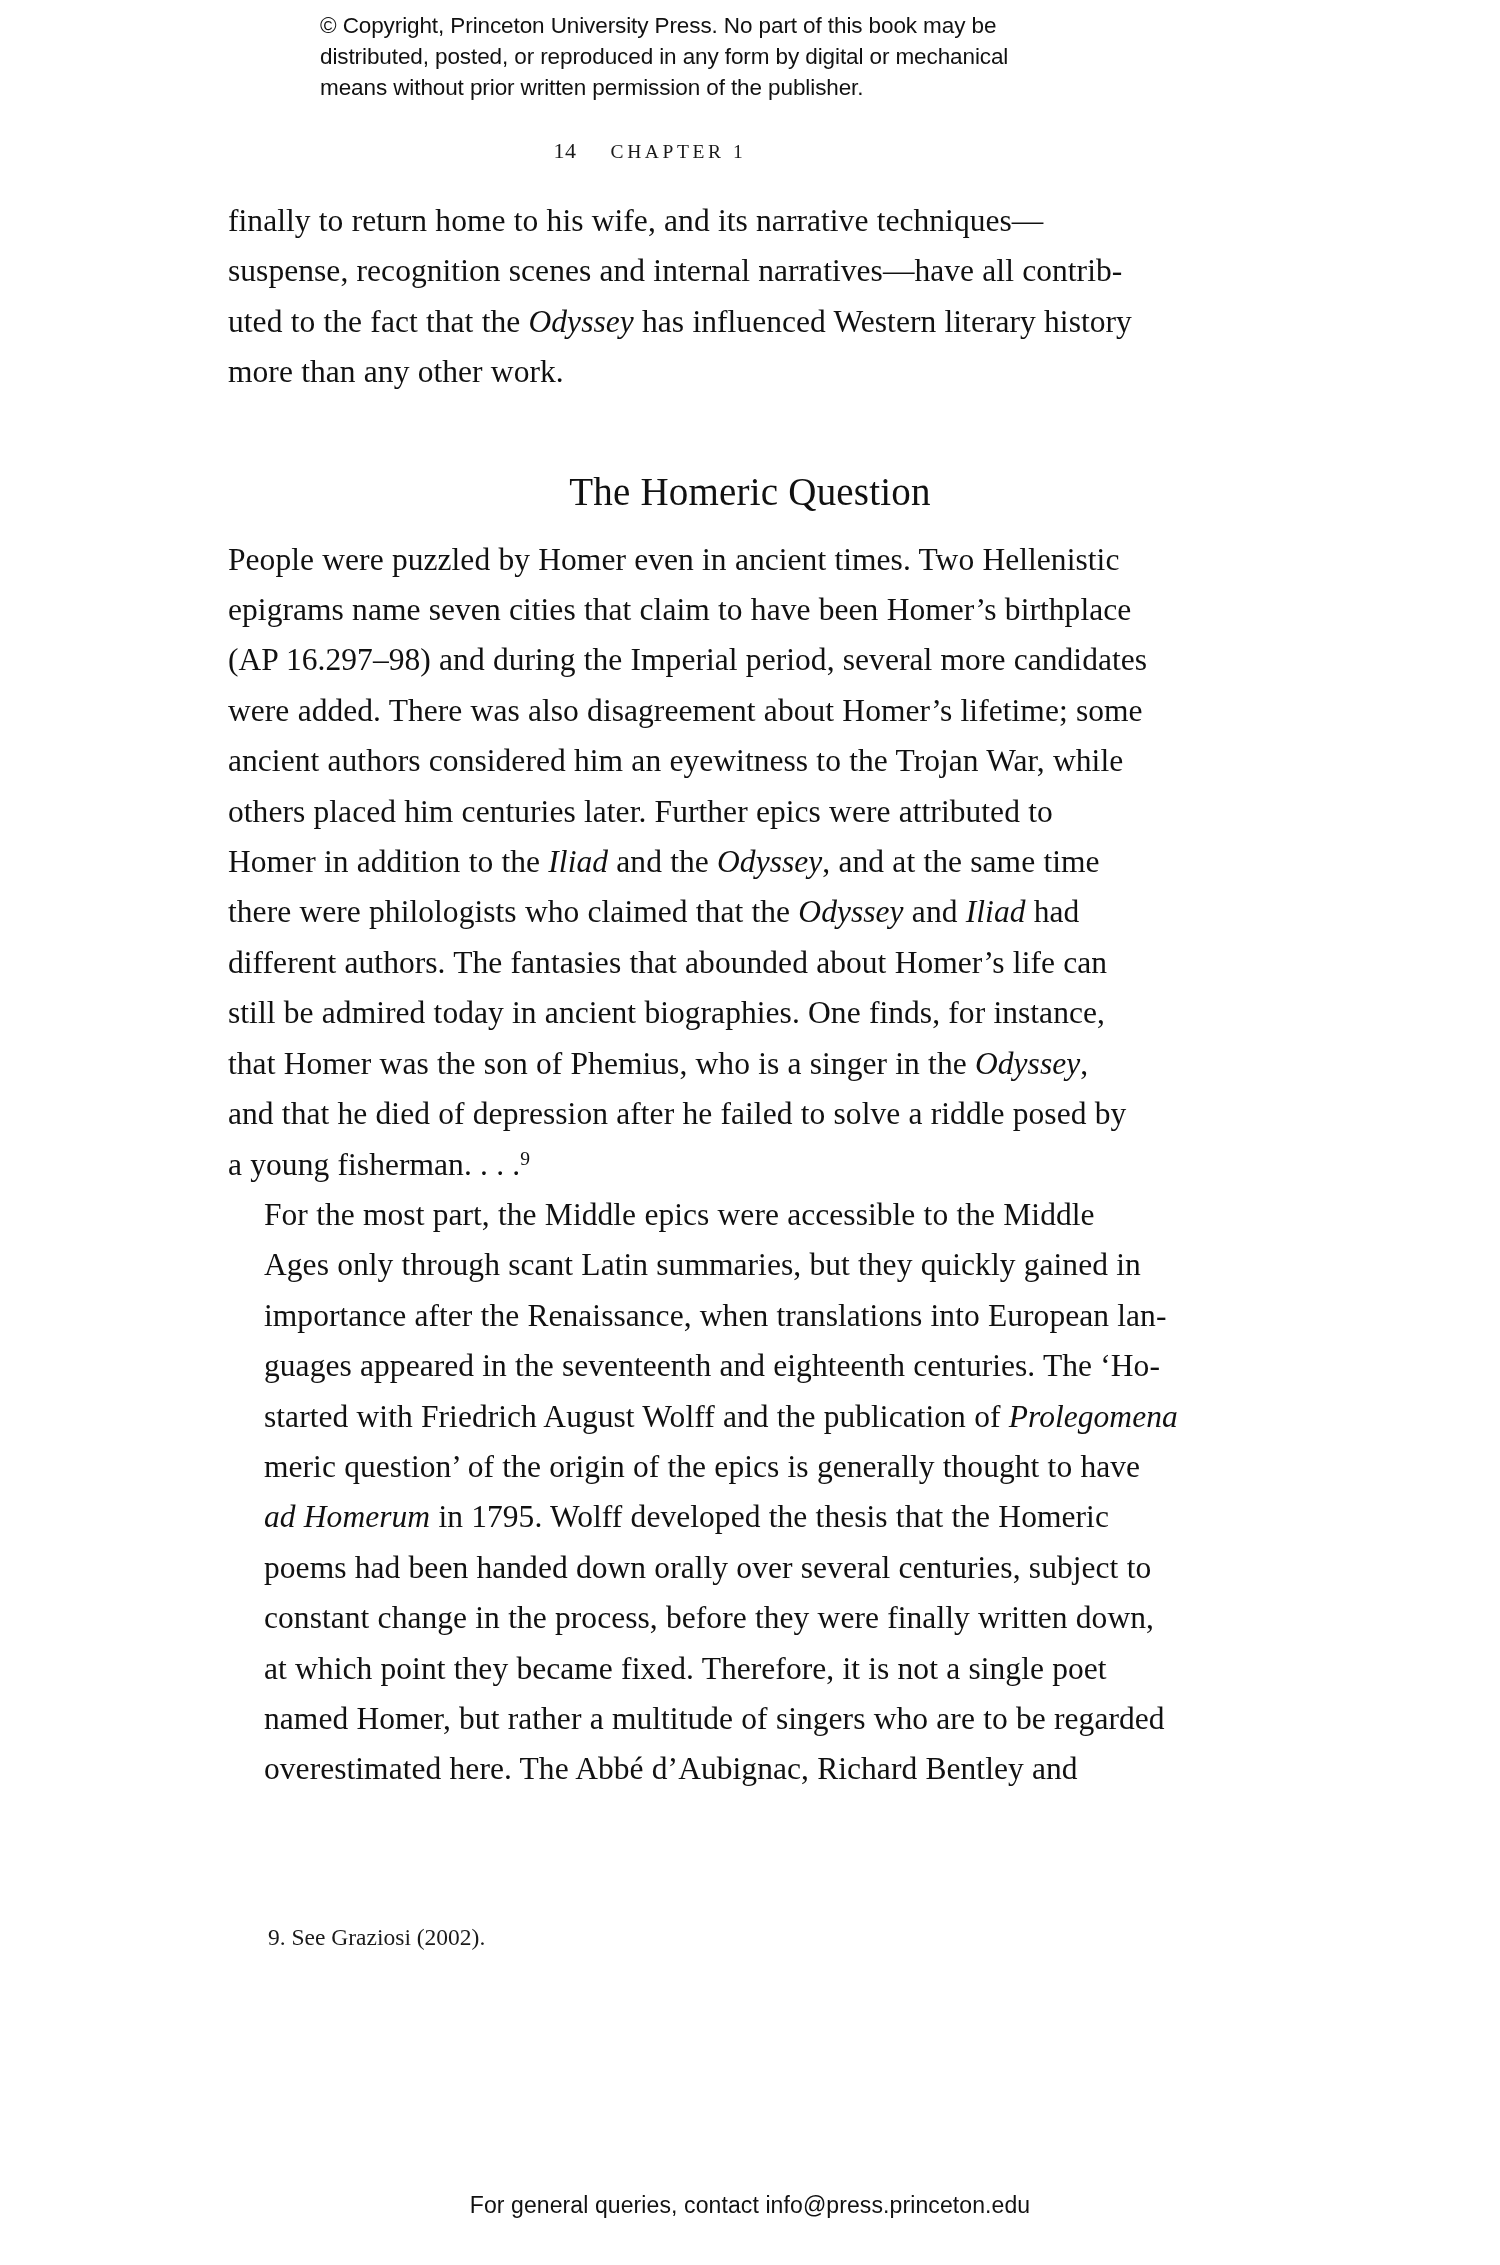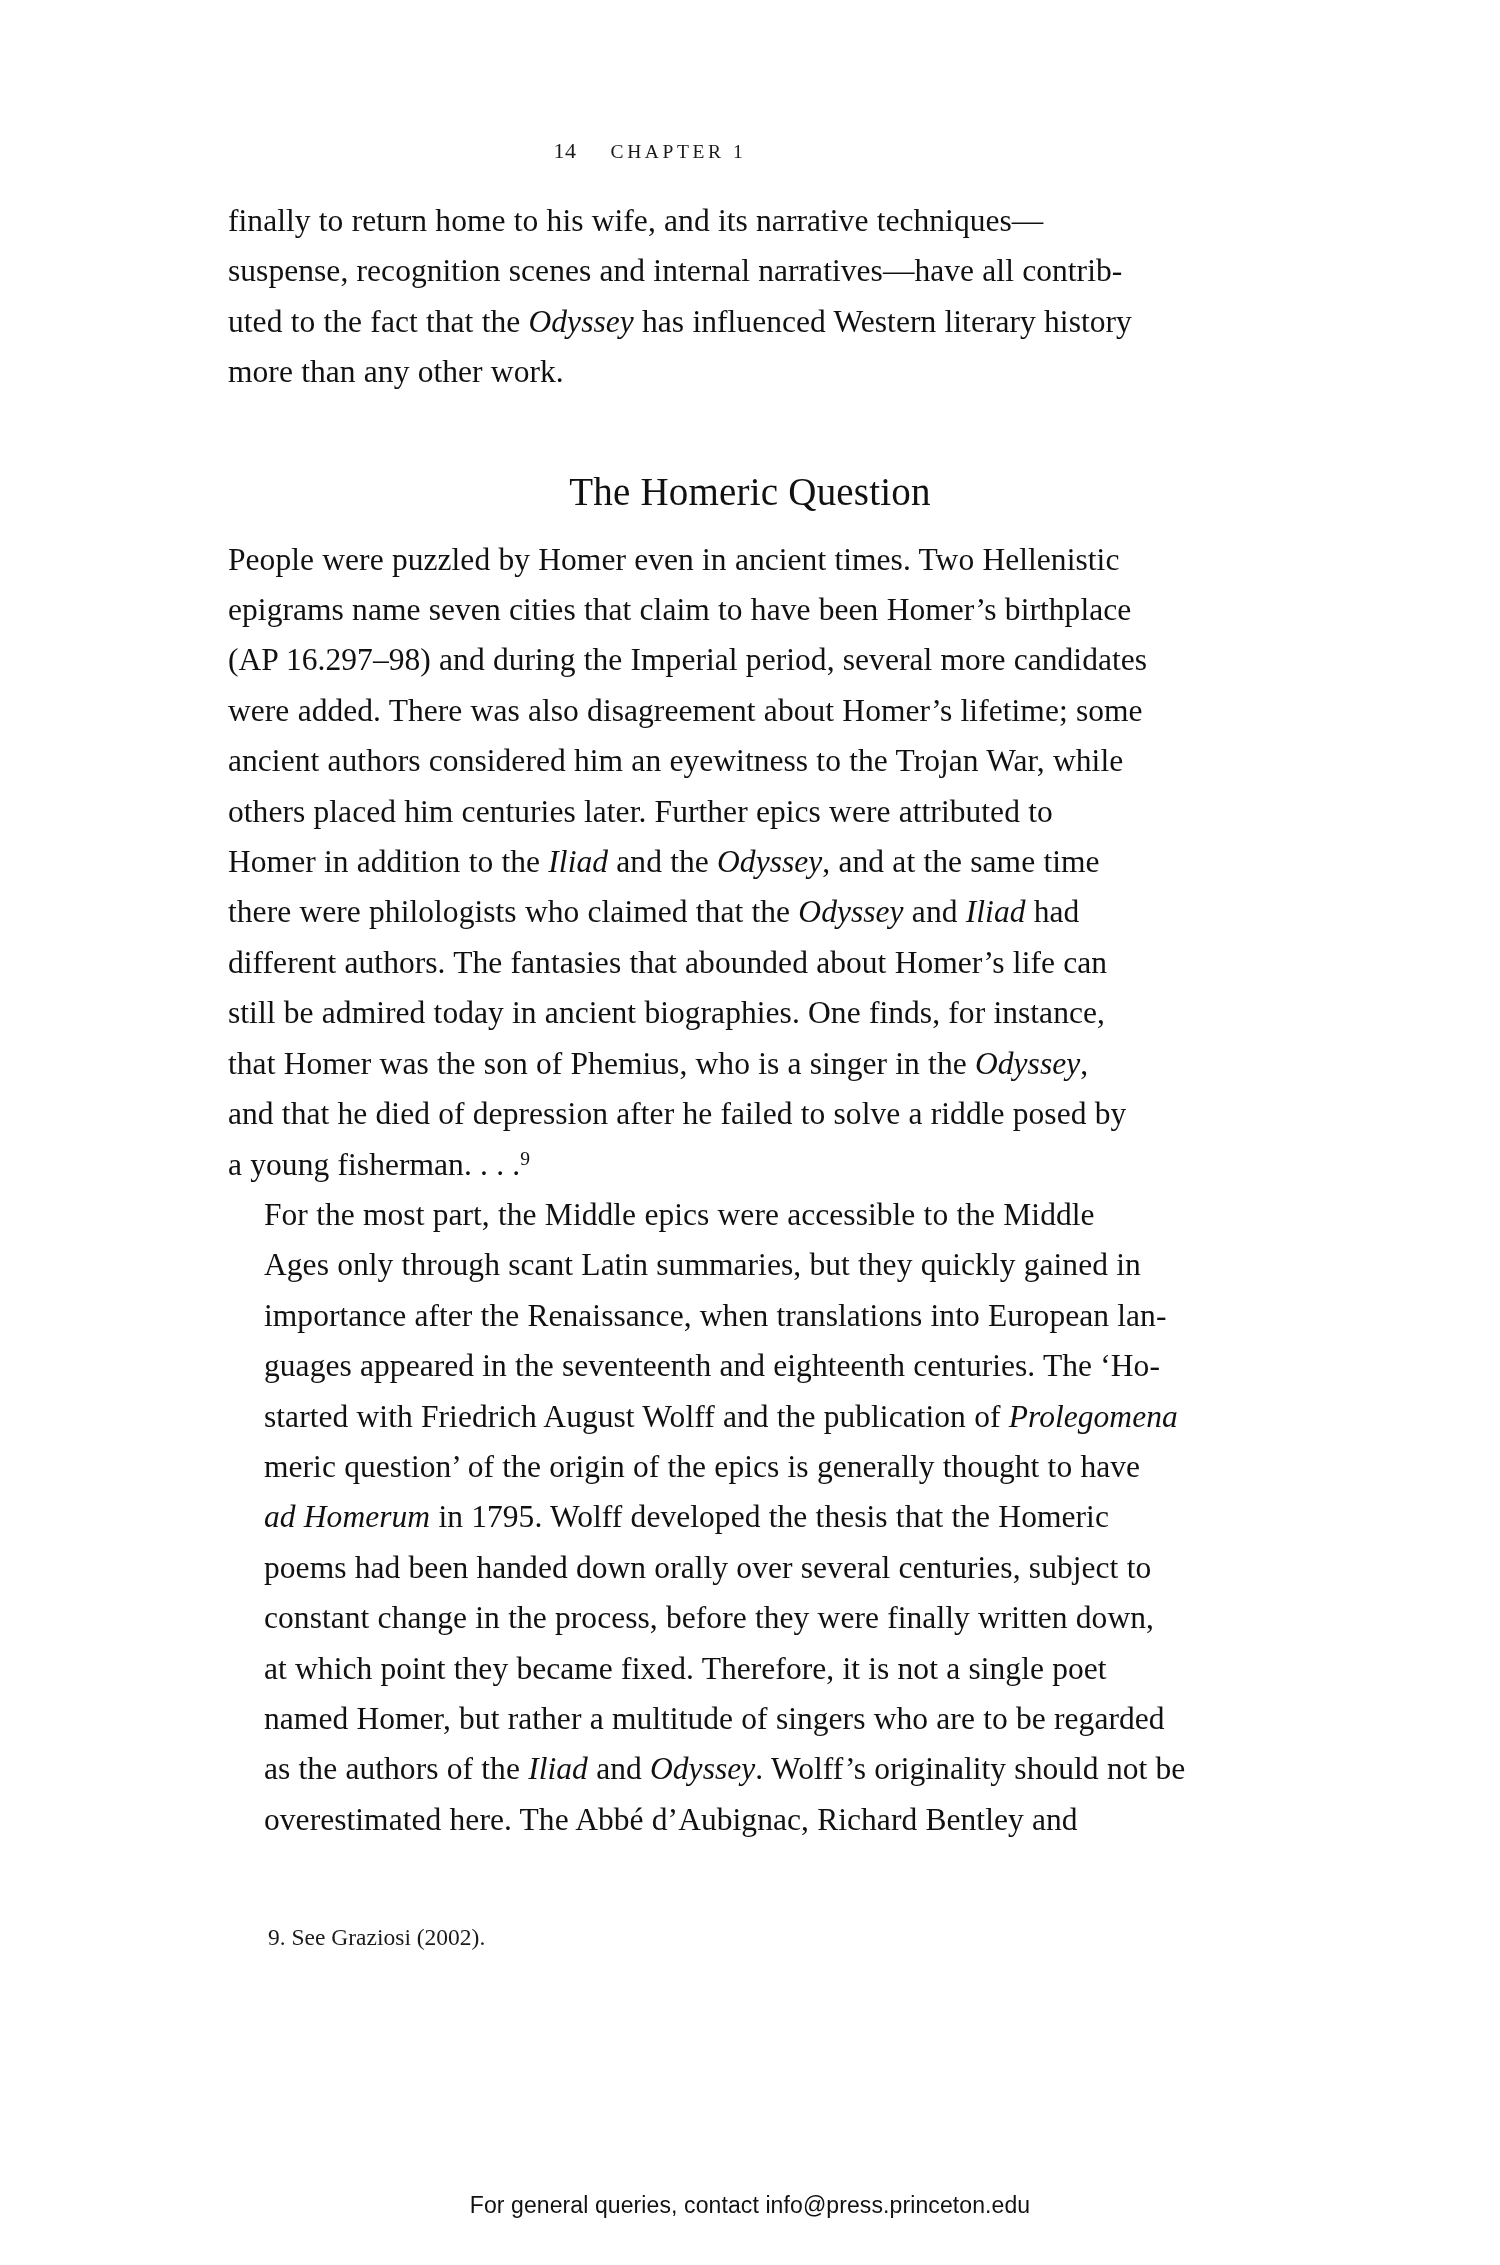--- a/index.html
+++ b/index.html
@@ -139,20 +139,25 @@
     font-size: 23px;
     color: #111111;
     letter-spacing: 0.1px;
   }
 </style>
 </head>
 <body>
 
 <div class="page">
 
+  <div class="copyright-notice">
+    <div>© Copyright, Princeton University Press. No part of this book may be</div>
+    <div>distributed, posted, or reproduced in any form by digital or mechanical</div>
+    <div>means without prior written permission of the publisher.</div>
+  </div>
 
   <div class="running-head">
     <span class="folio">14</span><span class="chap">CHAPTER 1</span>
   </div>
 
   <h2 class="section-heading">The Homeric Question</h2>
 
   <div class="textblock">
 
     <p class="body">
@@ -191,21 +196,20 @@
       <span class="ln"><span>Ages only through scant Latin summaries, but they quickly gained in</span></span>
       <span class="ln"><span>importance after the Renaissance, when translations into European lan-</span></span>
       <span class="ln"><span>guages appeared in the seventeenth and eighteenth centuries. The ‘Ho-</span></span>
       <span class="ln"><span>started with Friedrich August Wolff and the publication of </span><i class="it">Prolegomena</i></span>
       <span class="ln"><span>meric question’ of the origin of the epics is generally thought to have</span></span>
       <span class="ln"><i class="it">ad Homerum</i><span> in 1795. Wolff developed the thesis that the Homeric</span></span>
       <span class="ln"><span>poems had been handed down orally over several centuries, subject to</span></span>
       <span class="ln"><span>constant change in the process, before they were finally written down,</span></span>
       <span class="ln"><span>at which point they became fixed. Therefore, it is not a single poet</span></span>
       <span class="ln"><span>named Homer, but rather a multitude of singers who are to be regarded</span></span>
-      <span class="ln"><span>as the authors of the </span><i class="it">Iliad</i><span> and </span><i class="it">Odyssey</i><span>. Wolff’s originality should not be</span></span>
       <span class="ln"><span>overestimated here. The Abbé d’Aubignac, Richard Bentley and</span></span>
     </p>
 
   </div>
 
   <div class="footnote">
     <span>9. See Graziosi (2002).</span>
   </div>
 
   <div class="queries-footer">

